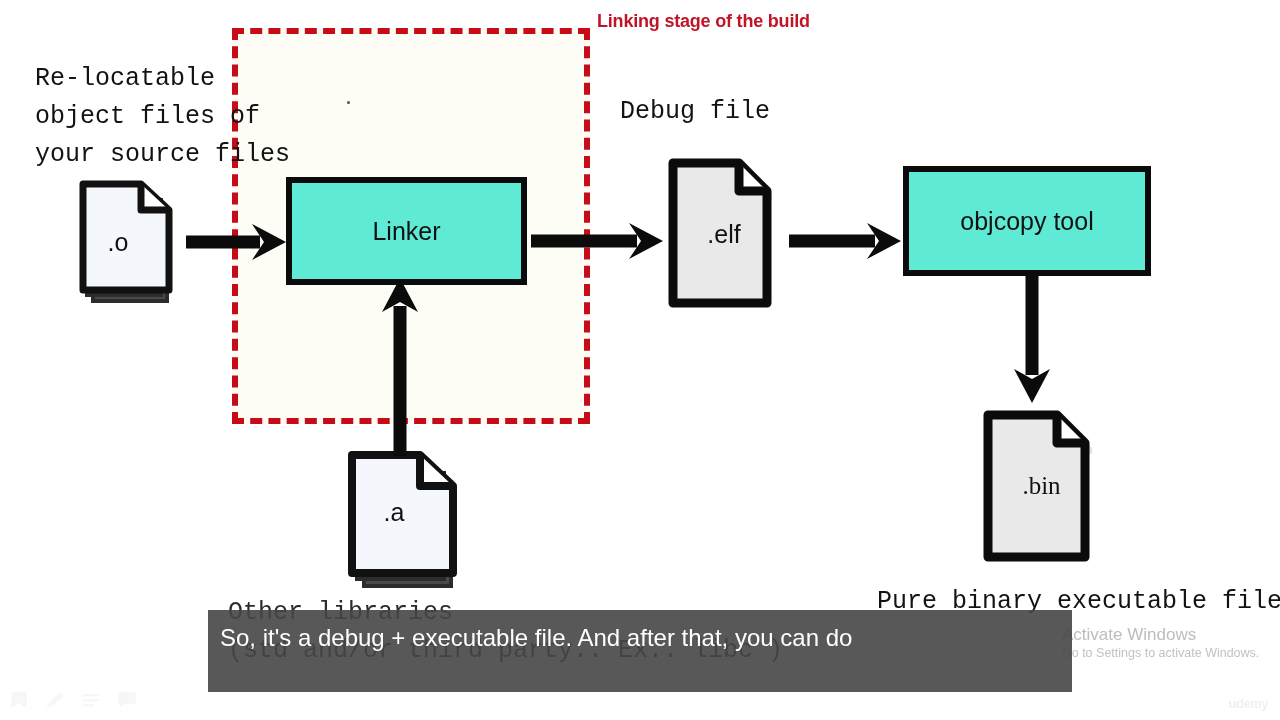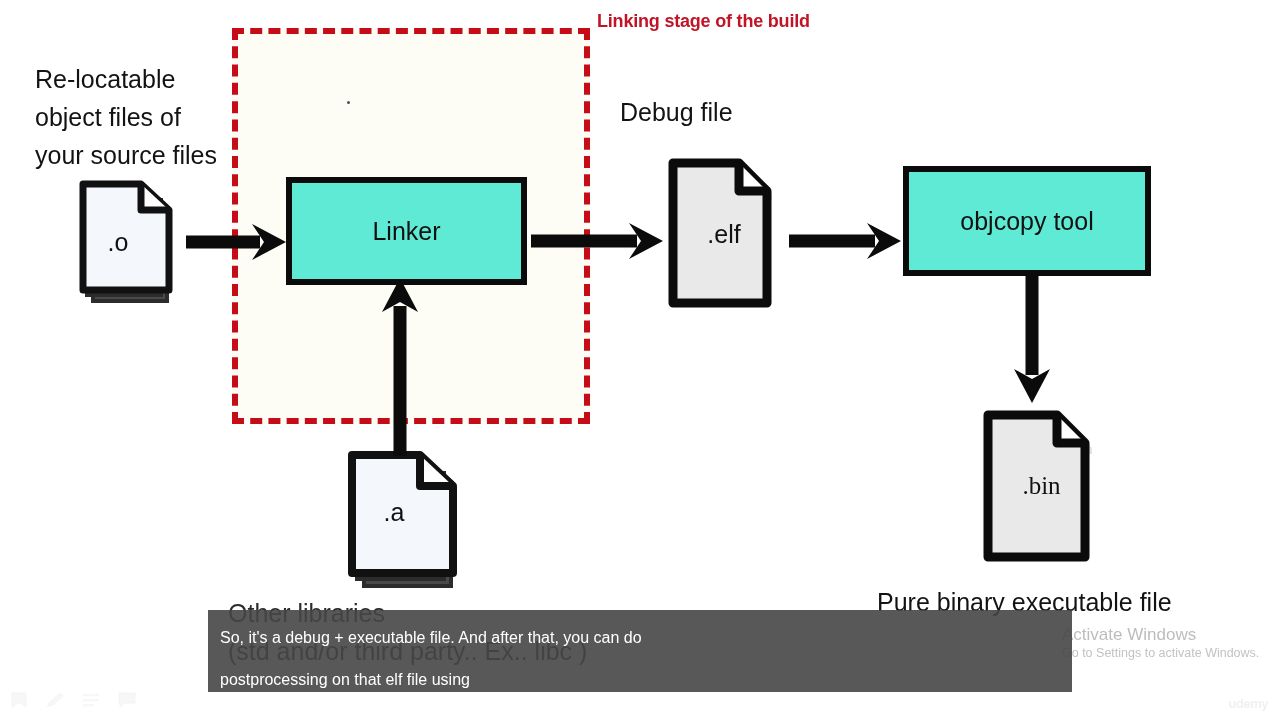--- a/index.html
+++ b/index.html
@@ -58,20 +58,21 @@
     white-space: nowrap;
   }
 
   
   .label {
     position: absolute;
     color: #131313;
     font-size: 25px;
     line-height: 38px;
     white-space: pre;
+    font-family: Liberation Mono, monospace;
   }
   #lbl-relocatable { left: 35px;  top: 60px; }
   #lbl-debug       { left: 620px; top: 93px; }
   #lbl-purebin     { left: 877px; top: 583px; }
   #lbl-otherlibs   { left: 228px; top: 594px; color: #2b2b2b; }
 
   
   .proc-box {
     position: absolute;
     border: 6px solid #0b0b0b;
@@ -132,21 +133,21 @@
     left: 208px;
     top: 610px;
     width: 864px;
     height: 82px;
     background: rgba(70,70,70,0.90);
     box-sizing: border-box;
     padding: 7px 12px 0 12px;
   }
   .subtitle-bar .cap-line {
     color: #ffffff;
-    font-size: 16px;
+    font-size: 24px;
     line-height: 42px;
     white-space: pre;
   }
 
   
   .player-toolbar {
     position: absolute;
     left: 8px;
     top: 690px;
     display: flex;
@@ -281,21 +282,20 @@
 
     <div class="win-activate">
       <div class="wa-title">Activate Windows</div>
       <div class="wa-sub">Go to Settings to activate Windows.</div>
     </div>
 
   </div>
 
   <div class="subtitle-bar">
     <div class="cap-line">So, it's a debug + executable file. And after that, you can do</div>
-    <div class="cap-line">postprocessing on that elf file using</div>
   </div>
 
   <div class="player-toolbar">
     <div class="tool-btn">
       <svg width="20" height="18" viewBox="0 0 20 18">
         <path d="M3 2 H17 V16 L10 11 L3 16 Z" fill="#e6e6e6" stroke="#dcdcdc" stroke-width="1"></path>
       </svg>
     </div>
     <div class="tool-btn">
       <svg width="20" height="18" viewBox="0 0 20 18">

